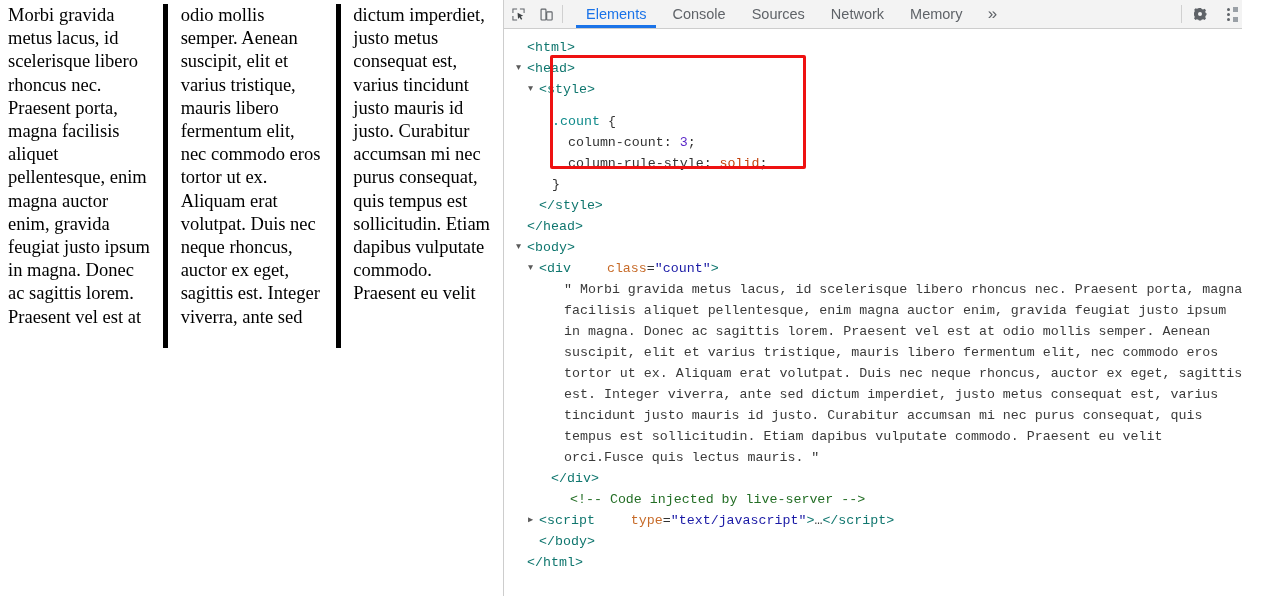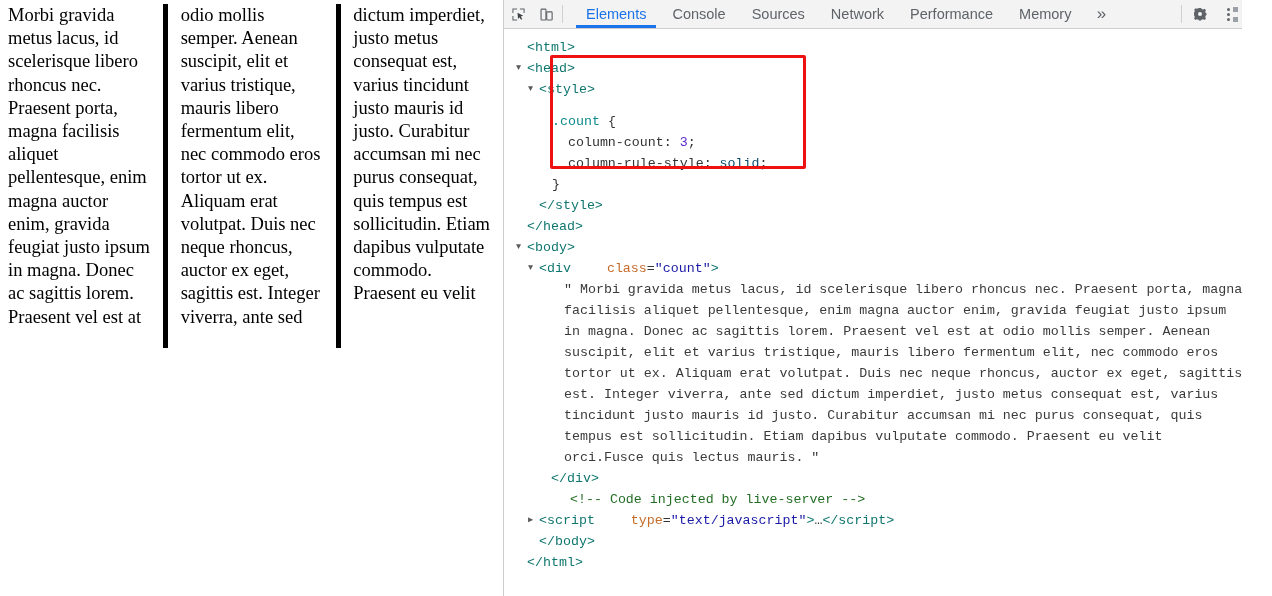--- a/index.html
+++ b/index.html
@@ -129,21 +129,21 @@
   }
   .tri.blank { color: transparent; }
   .tag { color: #0f766e; }
   .attr-name { color: #c76b29; margin-left: 28px; }
   .attr-val { color: #1a1aa6; }
   .comment { color: #236e25; margin-left: 19px; }
   .textnode { color: #3a3a3a; }
   .css-sel { color: #0f8a8a; }
   .css-prop { color: #333333; }
   .css-val { color: #5a26c8; }
-  .css-val-kw { color: #0c4a6e; }
+  .css-val-kw { color: #c2410c; }
   .css-punct { color: #333333; }
 
   .indent-1 { padding-left: 12px; }
   .indent-2 { padding-left: 24px; }
   .indent-3 { padding-left: 36px; }
 
   #css-highlight {
     position: absolute;
     left: 46px; top: 26px;
     width: 256px; height: 114px;
@@ -191,23 +191,20 @@
           <span>Elements</span>
         </div>
         <div class="dt-tab">
           <span>Console</span>
         </div>
         <div class="dt-tab">
           <span>Sources</span>
         </div>
         <div class="dt-tab">
           <span>Network</span>
-        </div>
-        <div class="dt-tab">
-          <span>Performance</span>
         </div>
         <div class="dt-tab">
           <span>Memory</span>
         </div>
       </div>
 
       <div class="dt-overflow">»</div>
 
       <div class="tb-right">
         <div class="tb-sep"></div>

